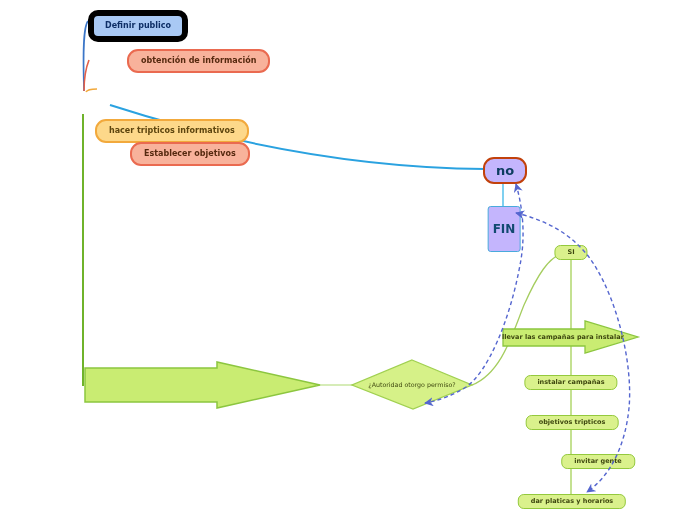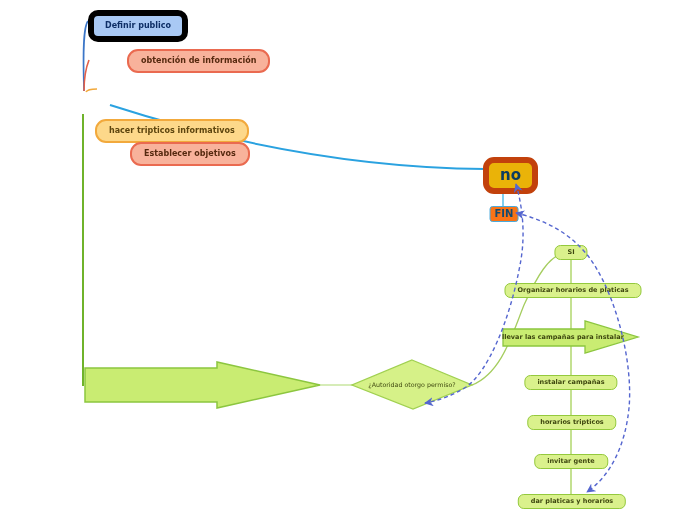--- a/index.html
+++ b/index.html
@@ -11,24 +11,24 @@
   .node{position:absolute;z-index:2;box-sizing:border-box;display:flex;align-items:center;
         justify-content:center;white-space:nowrap;line-height:1;font-weight:bold;}
   .r-blue{background:#a9c9f4;border:6px solid #000000;color:#0e2f66;font-size:8px;
           padding:6px 11px;border-radius:10px;}
   .r-salmon{background:#f8b29b;border:2px solid #ea6a50;color:#56290f;font-size:8px;
           padding:6px 12px;border-radius:11px;}
   .r-yellow{background:#fdd88a;border:2px solid #f2a93c;color:#5d450e;font-size:8px;
           padding:6px 12px;border-radius:11px;}
   .r-start{background:#c8eafb;border:2px solid #38a3de;color:#0d3d60;font-size:12px;
           padding:5px 12px;border-radius:12px;}
-  .r-no{background:#eab308;border:6px solid #c2410c;color:#0d3d60;font-size:15px;
+  .r-no{background:#c4b5fd;border:2px solid #c2410c;color:#0d3d60;font-size:13px;
           padding:5px 11px;border-radius:11px;}
-  .r-fin{background:#f97316;border:1.3px solid #49aadc;color:#124a70;font-size:10px;
-          padding:2px 4px;border-radius:3px;transform:translateX(-50%);}
+  .r-fin{background:#c4b5fd;border:1.3px solid #49aadc;color:#124a70;font-size:12px;
+          padding:16px 4px;border-radius:3px;transform:translateX(-50%);}
   .r-green{background:#daf18c;border:1.2px solid #94c93d;color:#3e470f;font-size:6.5px;
           padding:3px 12px;border-radius:6px;transform:translateX(-50%);}
   .shape-label{position:absolute;z-index:3;text-align:center;color:#3e470f;
           white-space:nowrap;line-height:1;}
   .lbl-big-arrow{font-size:8px;font-weight:bold;}
   .lbl-small-arrow{font-size:6.5px;font-weight:bold;}
   .lbl-diamond{font-size:6.3px;}
 </style>
 </head>
 <body>
@@ -50,24 +50,23 @@
     <polygon points="412,360 472,385 413,409 352,385" fill="#d6f188" stroke="#a0d050" stroke-width="1.3"></polygon>
   </svg>
 
   <div class="node r-blue" style="left:88px;top:10px;">Definir publico</div>
   <div class="node r-salmon" style="left:99px;top:49px;margin-left:28px;">obtención de información</div>
   <div class="node r-yellow" style="left:95px;top:78px;margin-top:41px;">hacer tripticos informativos</div>
   <div class="node r-salmon" style="left:85px;top:142px;margin-left:45px;">Establecer objetivos</div>
   <div class="node r-no" style="left:483px;top:157px;">no</div>
   <div class="node r-fin" style="left:504px;top:206px;">FIN</div>
   <div class="node r-green" style="left:571px;top:245px;">SI</div>
-  <div class="node r-green" style="left:573px;top:283px;">Organizar horarios de platicas</div>
   <div class="node r-green" style="left:571px;top:375px;">instalar campañas</div>
-  <div class="node r-green" style="left:572px;top:415px;">horarios tripticos</div>
-  <div class="node r-green" style="left:571px;top:454px;">invitar gente</div>
+  <div class="node r-green" style="left:572px;top:415px;">objetivos tripticos</div>
+  <div class="node r-green" style="left:598px;top:454px;">invitar gente</div>
   <div class="node r-green" style="left:572px;top:494px;">dar platicas y horarios</div>
 
   <div class="shape-label lbl-small-arrow" style="left:502px;top:334px;width:110px;">llevar las campañas para instalar</div>
   <div class="shape-label lbl-diamond" style="left:360px;top:382px;width:104px;">¿Autoridad otorgo permiso?</div>
 
   <svg id="overlay-layer" width="696" height="520" viewBox="0 0 696 520">
     <defs>
       <marker id="arrB" viewBox="0 0 10 10" refX="9" refY="5" markerWidth="6.5" markerHeight="6.5" orient="auto-start-reverse">
         <path d="M0,0 L10,5 L0,10 L3,5 z" fill="#5566cf"></path>
       </marker>

